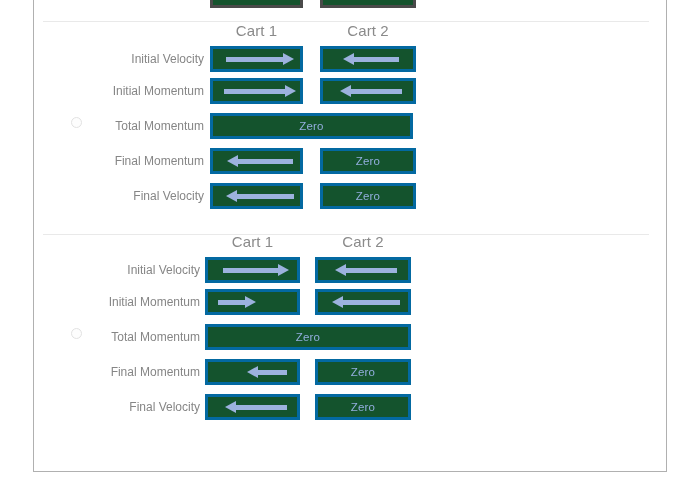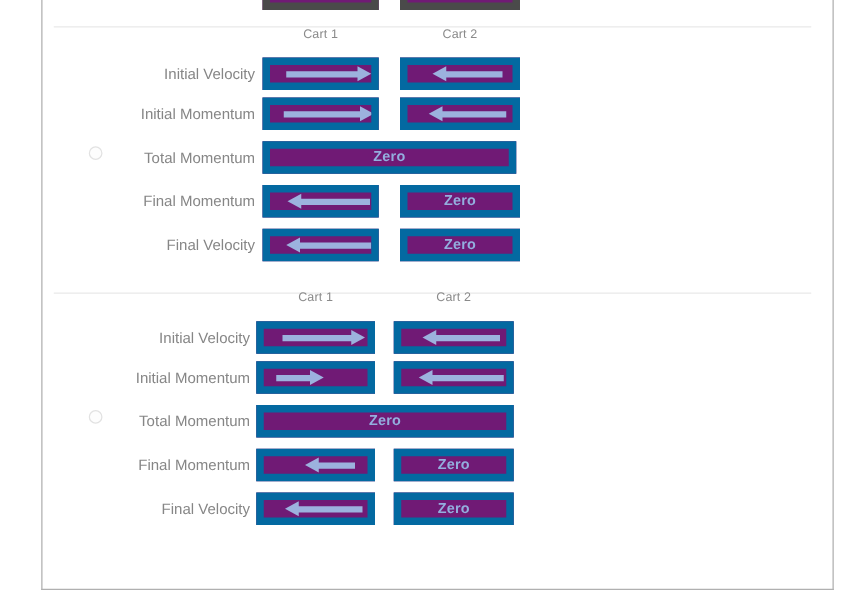--- a/index.html
+++ b/index.html
@@ -49,21 +49,21 @@
     width: 11px;
     height: 11px;
     border-radius: 50%;
     border: 1px solid #e2e2e2;
     background: #fdfdfd;
     box-sizing: border-box;
   }
 
   .col-head {
     position: absolute;
-    font-size: 10px;
+    font-size: 15px;
     color: #8a8a8a;
     text-align: center;
     letter-spacing: .1px;
   }
 
   .row {
     position: absolute;
     height: 26px;
   }
 
@@ -76,25 +76,24 @@
     font-size: 12px;
     color: #868686;
     white-space: nowrap;
     text-align: right;
   }
 
   .cell {
     position: absolute;
     top: 0;
     height: 26px;
-    border: 6px solid #0369a1;
+    border: 3px solid #0369a1;
     box-sizing: border-box;
-    background: #701a75;
+    background: #14532d;
     overflow: hidden;
-    font-weight: bold;
   }
   .cell.dark { border-color: #4a4a4a; }
 
   .cell-zero {
     width: 100%;
     height: 100%;
     display: flex;
     align-items: center;
     justify-content: center;
     font-size: 11.5px;

